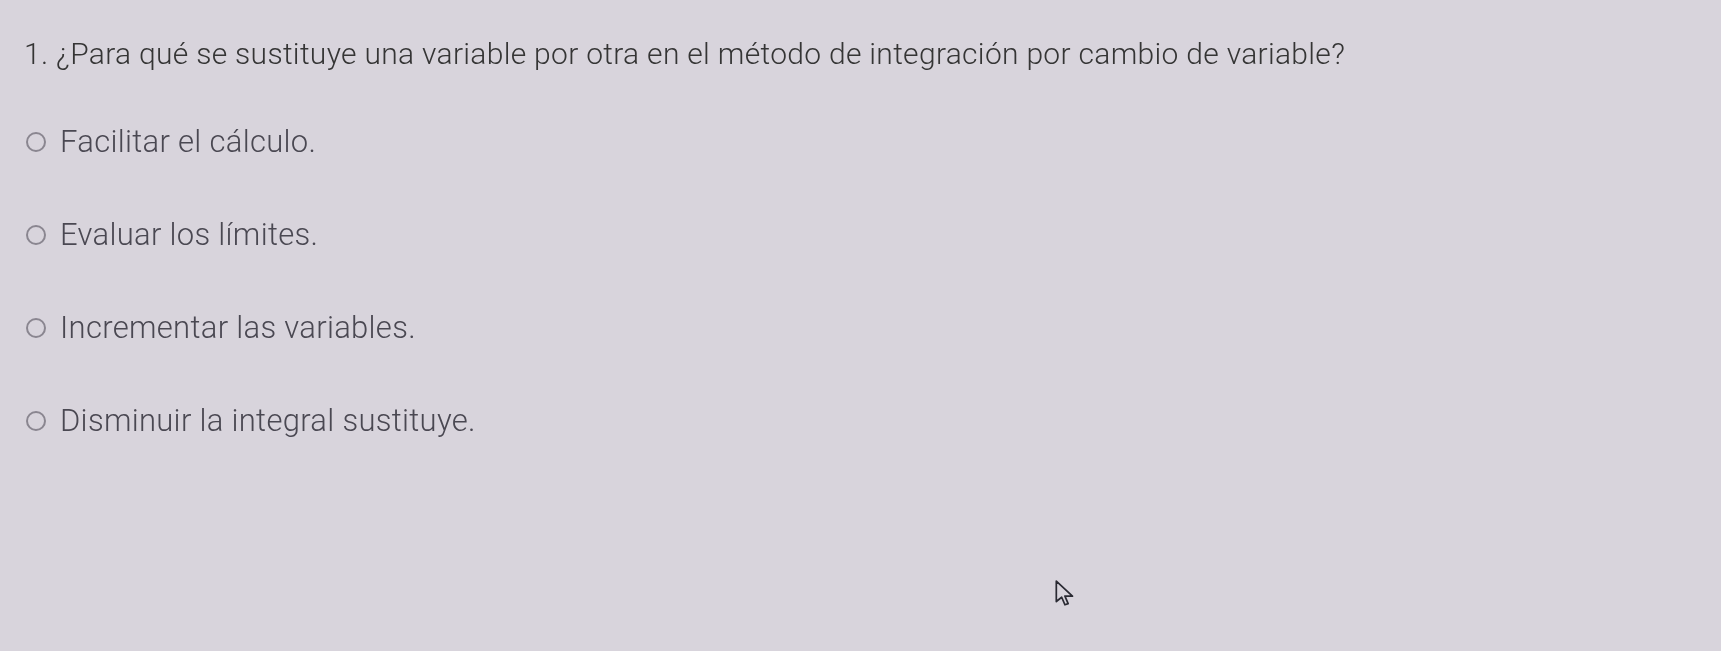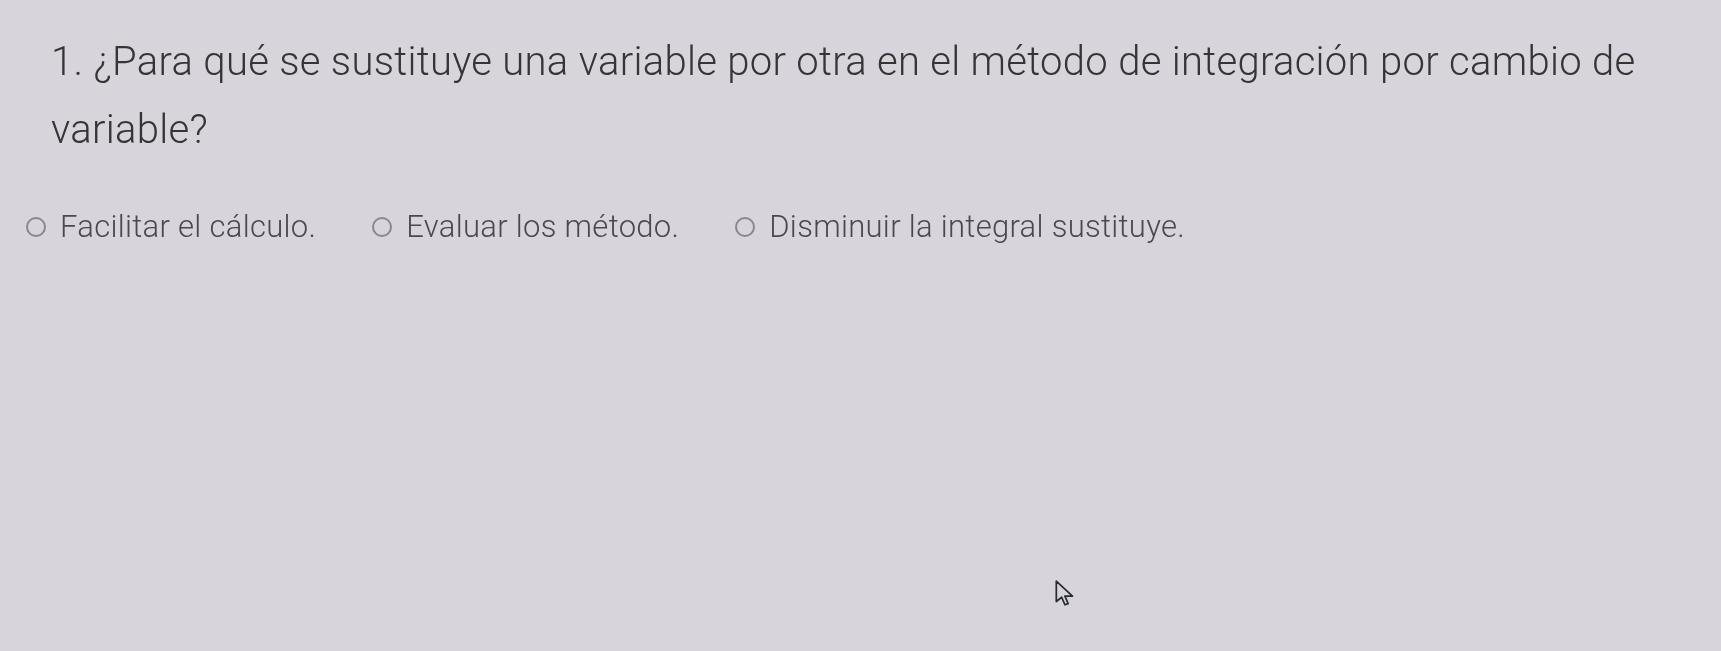--- a/index.html
+++ b/index.html
@@ -11,33 +11,32 @@
       font-family: -apple-system, BlinkMacSystemFont, "Segoe UI", Roboto, Helvetica, Arial, sans-serif;
       background: #d8d4dc;
       width: 1721px;
       height: 651px;
       padding: 28px 24px;
       color: #3a3a3a;
       font-weight: 300;
       overflow: hidden;
     }
     .question-text {
-      font-size: 40px;
+      font-size: 30px;
       line-height: 1.7;
       color: #353535;
       margin-bottom: 44px;
       letter-spacing: 0.3px;
-      margin-left: 27px;
     }
     .question-number {
       color: #353535;
     }
     .options {
       display: flex;
-      flex-direction: row;
+      flex-direction: column;
       gap: 56px;
       padding-left: 2px;
     }
     .option {
       display: flex;
       align-items: center;
       gap: 14px;
       cursor: pointer;
     }
     .radio {
@@ -71,21 +70,25 @@
   <span>¿Para qué se sustituye una variable por otra en el método de integración por cambio de variable?</span>
 </div>
 
 <div class="options">
   <label class="option">
     <span class="radio"></span>
     <span class="option-label">Facilitar el cálculo.</span>
   </label>
   <label class="option">
     <span class="radio"></span>
-    <span class="option-label">Evaluar los método.</span>
+    <span class="option-label">Evaluar los límites.</span>
+  </label>
+  <label class="option">
+    <span class="radio"></span>
+    <span class="option-label">Incrementar las variables.</span>
   </label>
   <label class="option">
     <span class="radio"></span>
     <span class="option-label">Disminuir la integral sustituye.</span>
   </label>
 </div>
 
 <svg class="cursor" viewBox="0 0 20 26">
   <path d="M1 1 L1 20 L6 16 L9 23 L12 22 L9 15 L16 15 Z" fill="none" stroke="#2a2a33" stroke-width="1.6" stroke-linejoin="round"></path>
 </svg>

